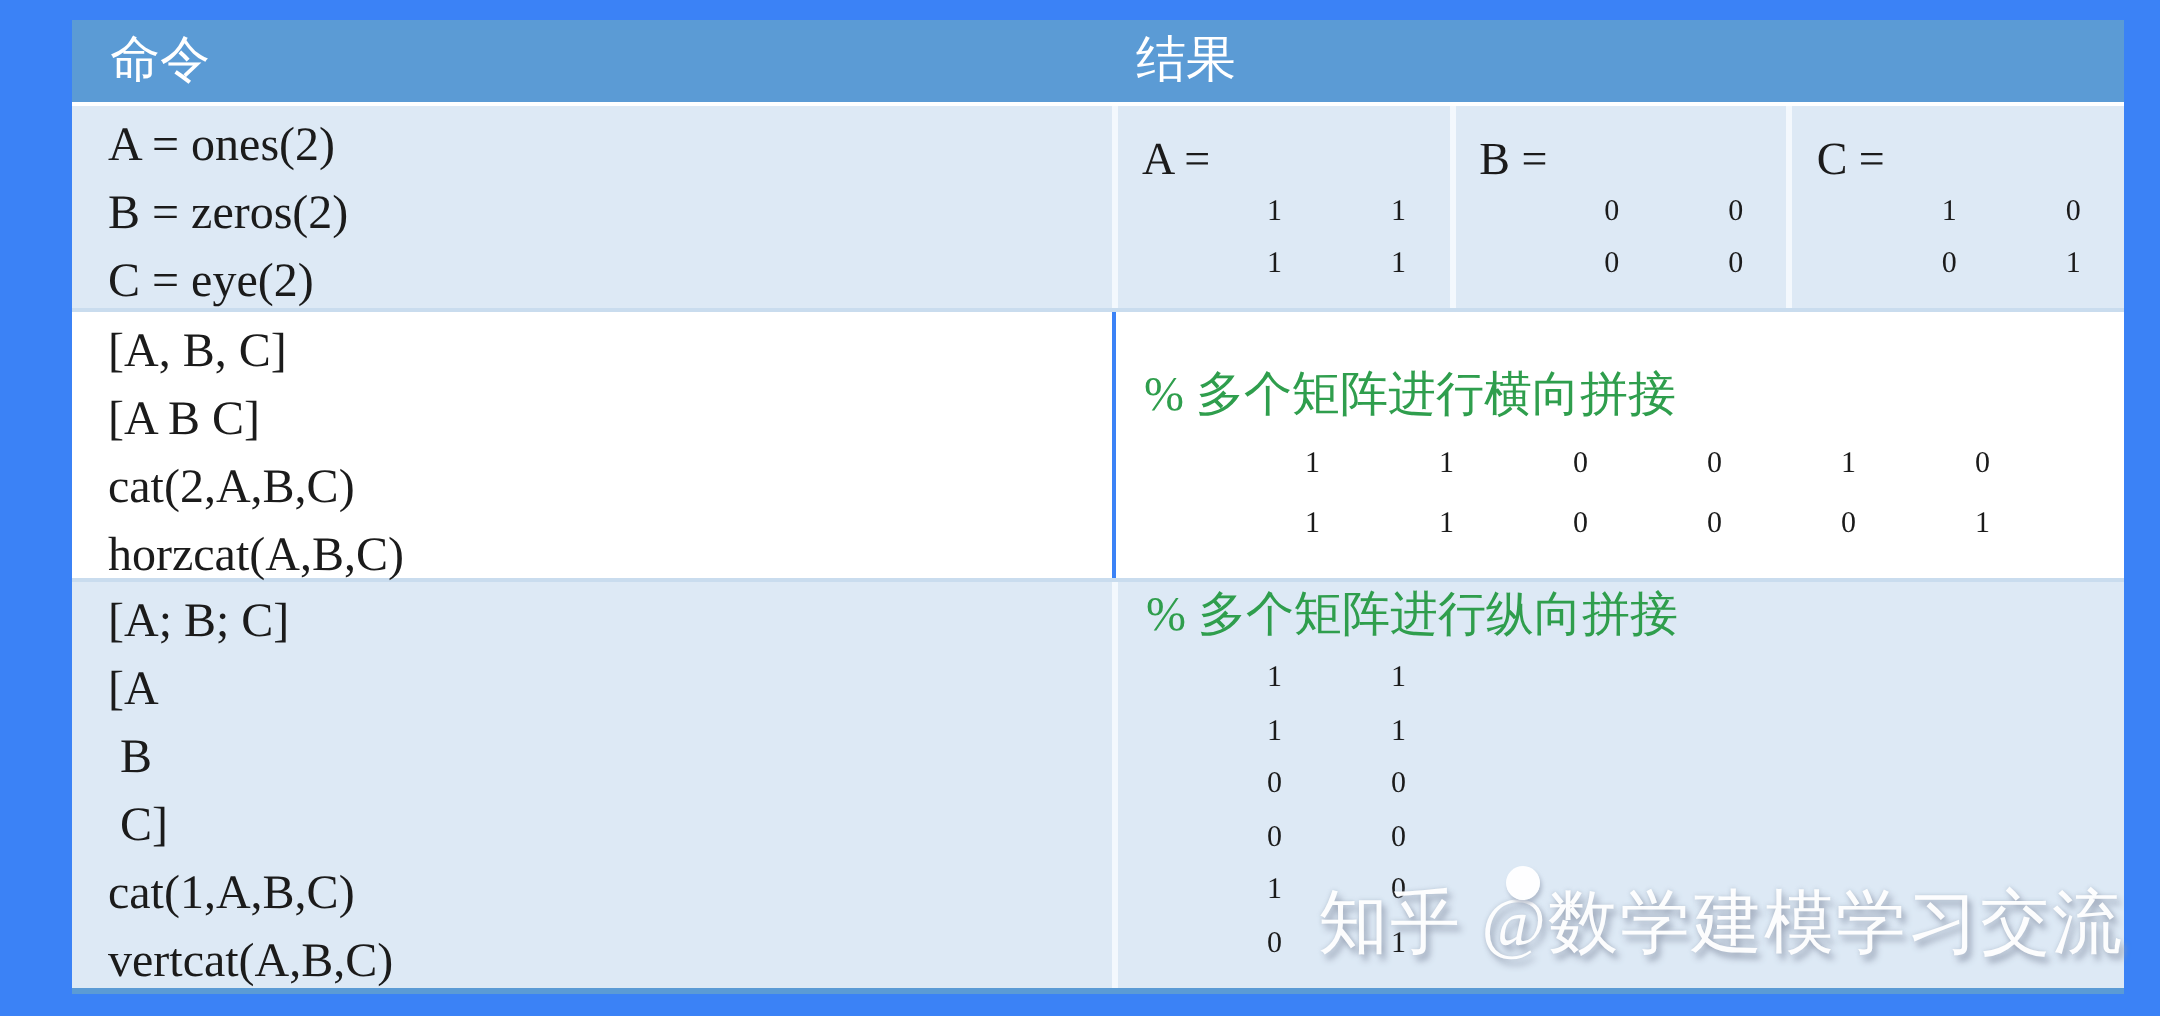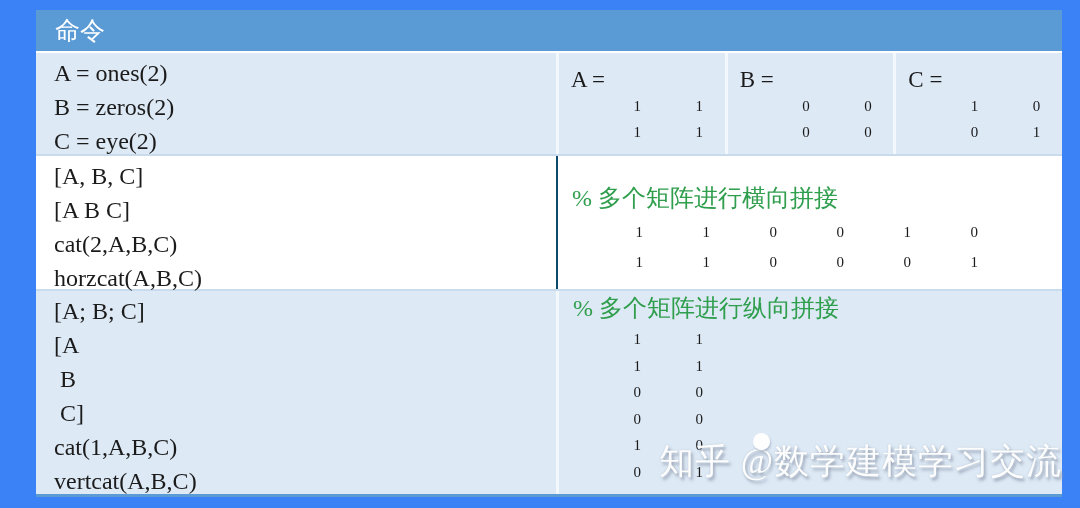--- a/index.html
+++ b/index.html
@@ -31,37 +31,37 @@
 
   .cmd {
     width: 520px; box-sizing: border-box;
     font-size: 24px; color: #1b1b1b;
     padding: 3px 0 16px 18px;
   }
   .cmd .line { line-height: 34px; white-space: pre; }
 
   .res { flex: 1; box-sizing: border-box; }
   .band .res { border-left: 3px solid #f3f8fd; }
-  .r2 .res { border-left: 2px solid #0c4a6e; }
+  .r2 .res { border-left: 2px solid #3b82f6; }
 
   
   .r1 .res { display: flex; }
   .submat { flex: 1; padding-top: 13px; box-sizing: border-box; }
   .submat + .submat { border-left: 3px solid #f3f8fd; }
   .mlabel { margin-left: 12px; font-size: 23px; line-height: 27px; color: #1b1b1b; }
   .numrow { font-size: 15px; color: #1b1b1b; }
   .r1 .numrow { line-height: 26px; padding-left: 20px; }
   .r1 .numrow span { display: inline-block; width: 62px; text-align: right; }
 
   .comment { color: var(--comment-green, #2f9e4d); font-size: 24px; margin-left: 14px; white-space: pre; }
 
   
   .r2 .res { padding-top: 26px; }
   .r2 .comment { line-height: 32px; margin-bottom: 3px; }
-  .r2 .numrow { line-height: 30px; padding-left: 18px; }
+  .r2 .numrow { line-height: 30px; padding-left: 35px; }
   .r2 .numrow span { display: inline-block; width: 67px; text-align: right; }
 
   
   .r3 .res { padding-top: 1px; }
   .r3 .comment { line-height: 32px; margin-bottom: 2px; }
   .r3 .numrow { line-height: 26.5px; padding-left: 20px; }
   .r3 .numrow span { display: inline-block; width: 62px; text-align: right; }
 
   
   .watermark {
@@ -81,20 +81,21 @@
 </style>
 </head>
 <body>
 
 <div class="canvas">
 
   <div class="tbl">
 
     <div class="thead">
       <div class="th-cmd">命令</div>
+      <div class="th-res">结果</div>
     </div>
 
     <div class="row band r1">
       <div class="cmd">
         <div class="line">A = ones(2)</div>
         <div class="line">B = zeros(2)</div>
         <div class="line">C = eye(2)</div>
       </div>
       <div class="res">
         <div class="submat">

